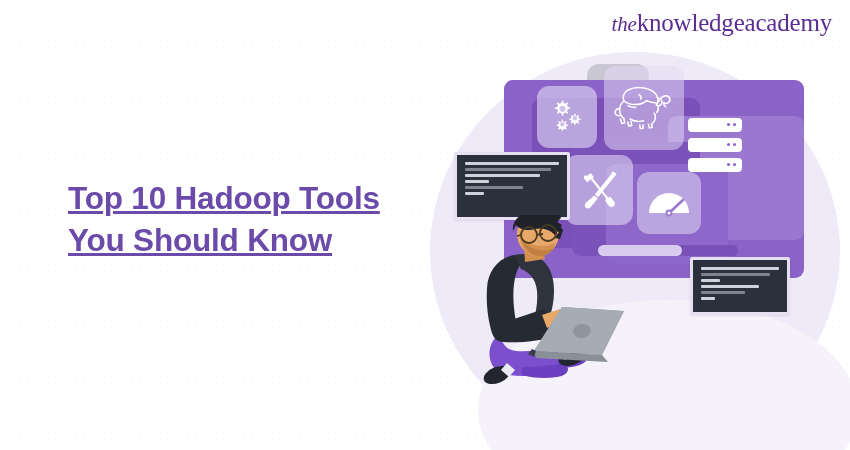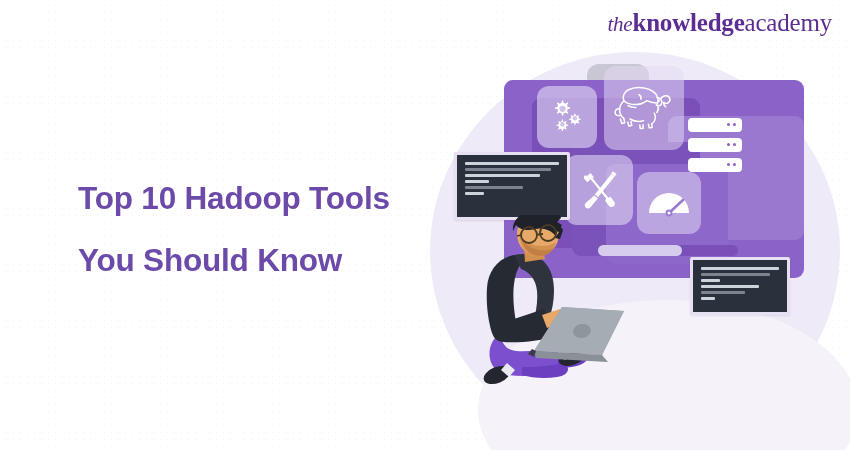--- a/index.html
+++ b/index.html
@@ -46,36 +46,37 @@
     right: 18px;
     top: 10px;
     font-family: "Liberation Serif", serif;
     font-size: 25px;
     color: #5c2d91;
     letter-spacing: -0.2px;
     white-space: nowrap;
     line-height: 1;
   }
   .logo .the { font-style: italic; font-size: 21px; text-align: right; }
-  .logo .know { font-weight: 700; }
+  .logo .know { font-weight: 400; }
   .logo .acad { font-weight: 400; }
 
   
   .headline {
     position: absolute;
-    left: 78px;
+    left: 68px;
     top: 178px;
     width: 380px;
     font-size: 31.5px;
     font-weight: 700;
     line-height: 1.33;
     color: #6b4aa9;
     letter-spacing: -0.2px;
-  }
-  .headline .l2 { display: block; margin-top: 20px; }
+    text-decoration: underline;
+  }
+  .headline .l2 { display: block; }
 
   
   .illo {
     position: absolute;
     left: 420px;
     top: 0;
     width: 430px;
     height: 450px;
   }
   .bigcircle {

